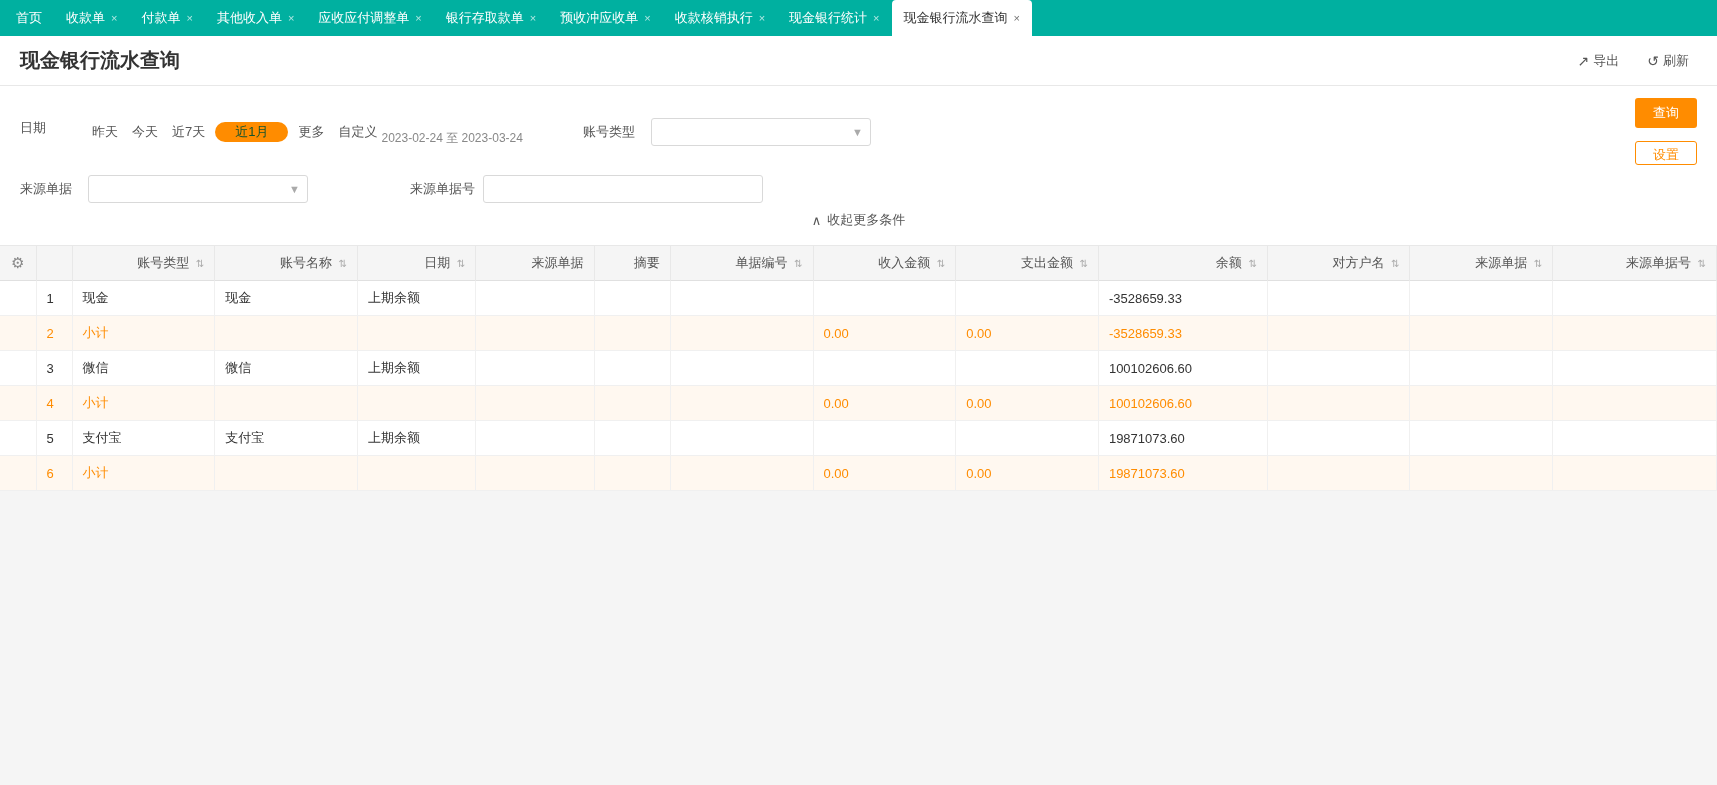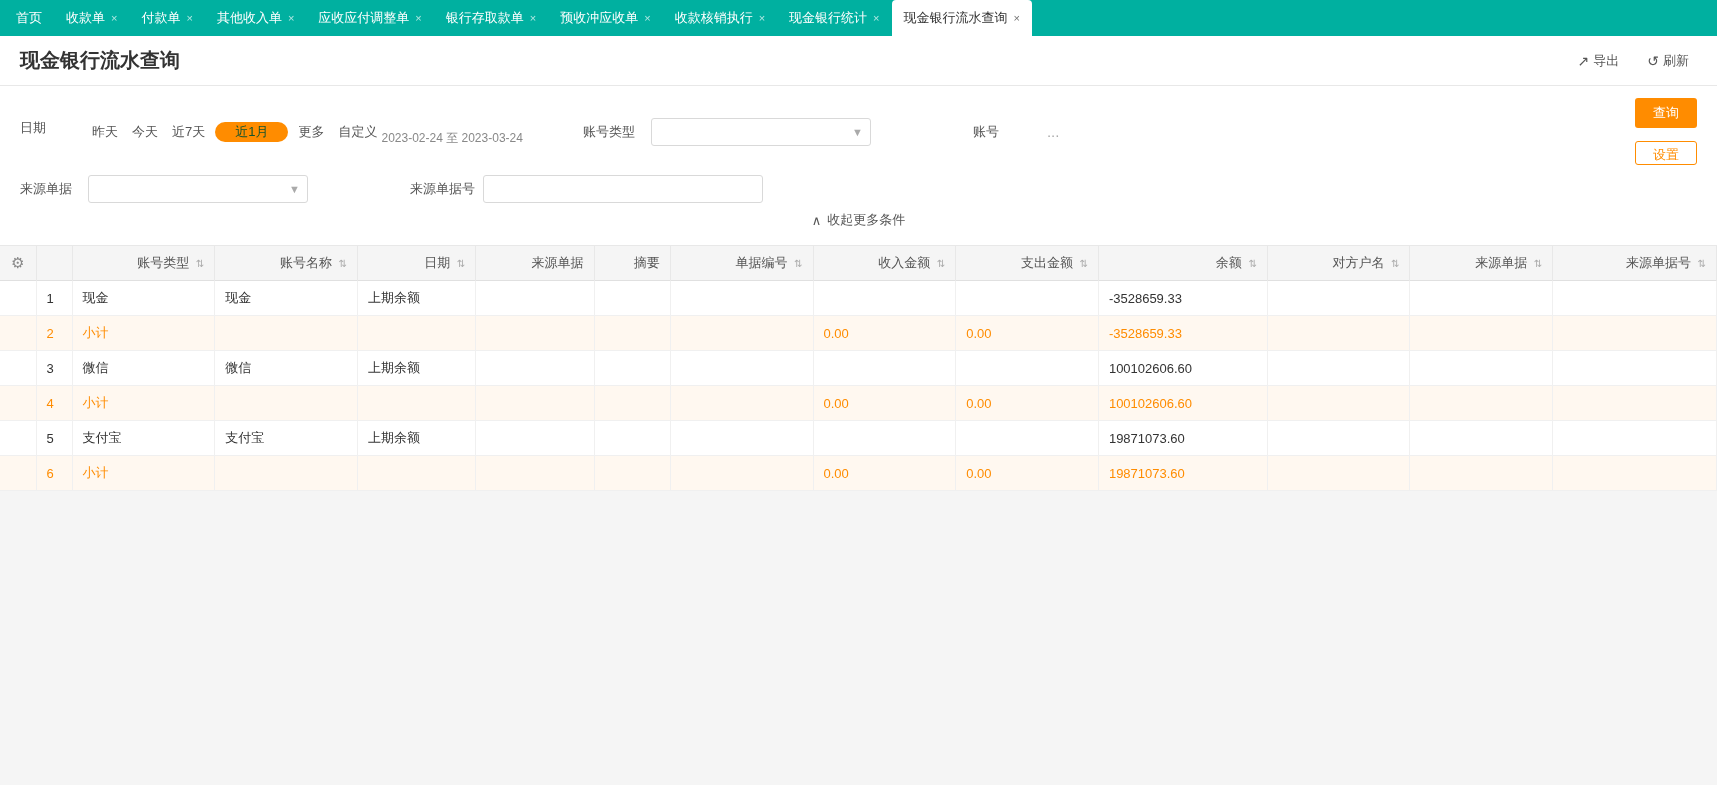--- a/index.html
+++ b/index.html
@@ -347,24 +347,20 @@
     <div class="filter-block" style="margin-left:60px;">
       <span class="filter-label">账号类型</span>
       <div class="select-wrapper">
         <select>
           <option value=""></option>
         </select>
         <span class="caret">▼</span>
       </div>
     </div>
 
-    <div class="filter-block" style="margin-left:40px;">
-      <span class="filter-label">账号</span>
-      <span class="ellipsis-btn">...</span>
-    </div>
 
     <div class="right-buttons">
       <button class="btn-query">查询</button>
       <button class="btn-settings">设置</button>
     </div>
   </div>
 
   <div class="filter-row-2">
     <div class="filter-block">
       <span class="filter-label">来源单据</span>

